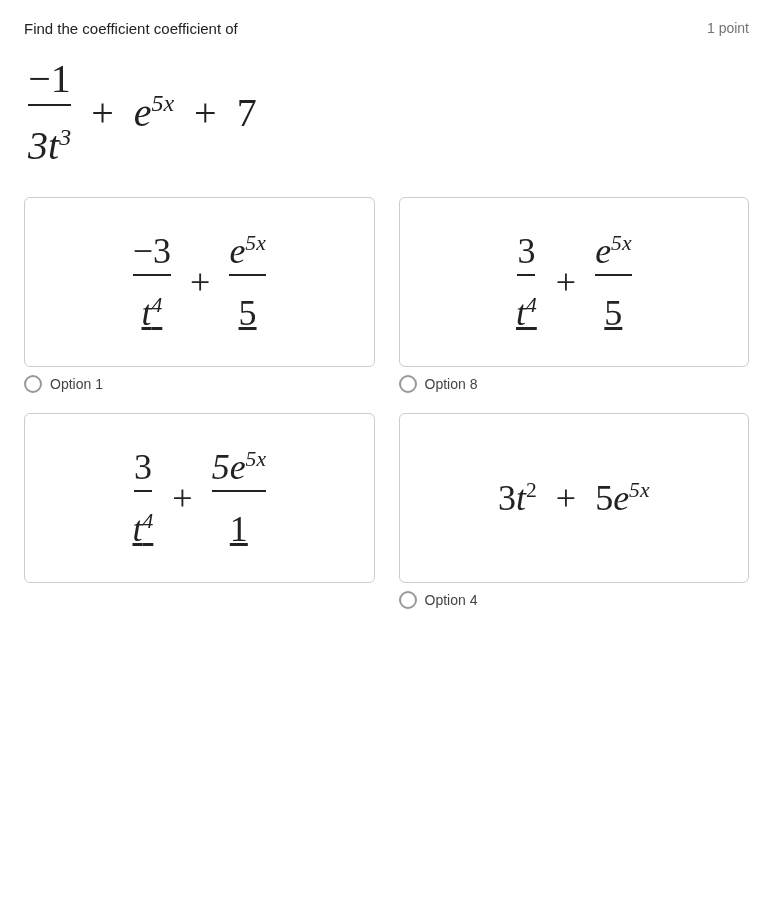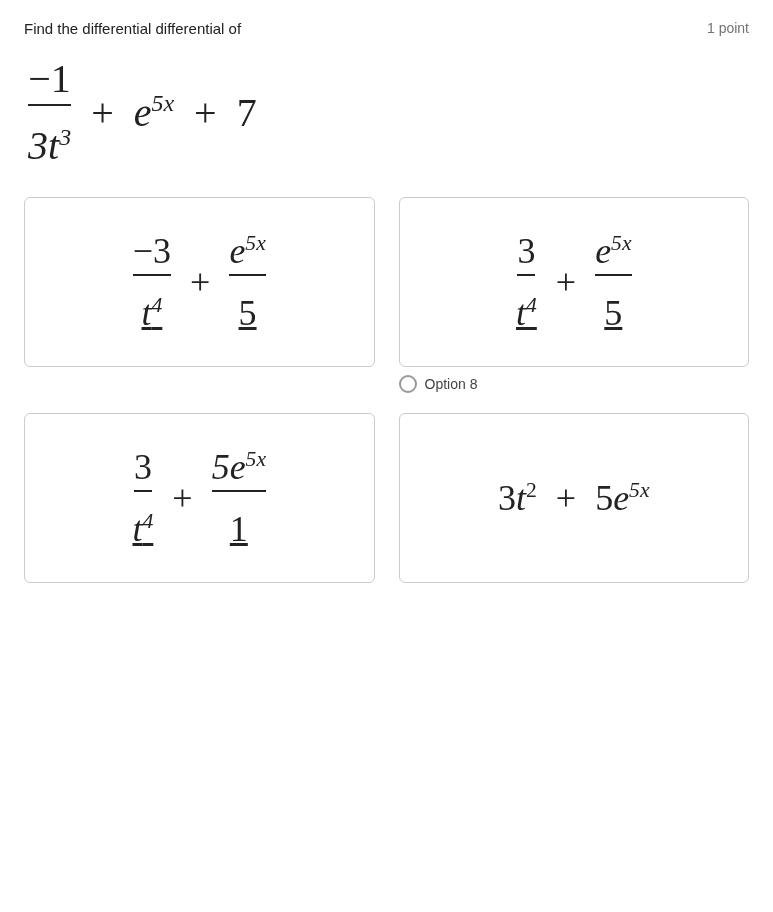--- a/index.html
+++ b/index.html
@@ -115,21 +115,21 @@
     }
     
     .math-italic {
       font-style: italic;
     }
   </style>
 </head>
 <body>
 
 <div class="header-row">
-  <span class="question-text">Find the differential differential of</span>
+  <span class="question-text">Find the coefficient coefficient of</span>
   <span class="points-text">1 point</span>
 </div>
 
 <div class="main-expression">
   <span class="frac">
     <span class="numer">−1</span>
     <span class="denom math-italic">3<span class="math-italic">t</span><sup>3</sup></span>
   </span>
   <span>&nbsp;+&nbsp;</span>
   <span><span class="math-italic">e</span><sup><span class="math-italic">5x</span></sup></span>
@@ -146,20 +146,24 @@
           <span class="numer">−3</span>
           <span class="denom math-italic"><span class="math-italic">t</span><sup>4</sup></span>
         </span>
         <span>&nbsp;+&nbsp;</span>
         <span class="frac">
           <span class="numer math-italic"><span class="math-italic">e</span><sup><span class="math-italic">5x</span></sup></span>
           <span class="denom">5</span>
         </span>
       </div>
     </div>
+    <div class="option-label-row">
+      <span class="radio-circle"></span>
+      <span class="option-label">Option 1</span>
+    </div>
   </div>
 
   <div class="option-cell">
     <div class="option-box">
       <div class="opt-expr">
         <span class="frac">
           <span class="numer">3</span>
           <span class="denom math-italic"><span class="math-italic">t</span><sup>4</sup></span>
         </span>
         <span>&nbsp;+&nbsp;</span>
@@ -192,15 +196,19 @@
   </div>
 
   <div class="option-cell">
     <div class="option-box">
       <div class="opt-expr">
         <span>3<span class="math-italic">t</span><sup>2</sup></span>
         <span>&nbsp;+&nbsp;</span>
         <span>5<span class="math-italic">e</span><sup><span class="math-italic">5x</span></sup></span>
       </div>
     </div>
+    <div class="option-label-row">
+      <span class="radio-circle"></span>
+      <span class="option-label">Option 4</span>
+    </div>
   </div>
 
 </div>
 
 </body></html>

